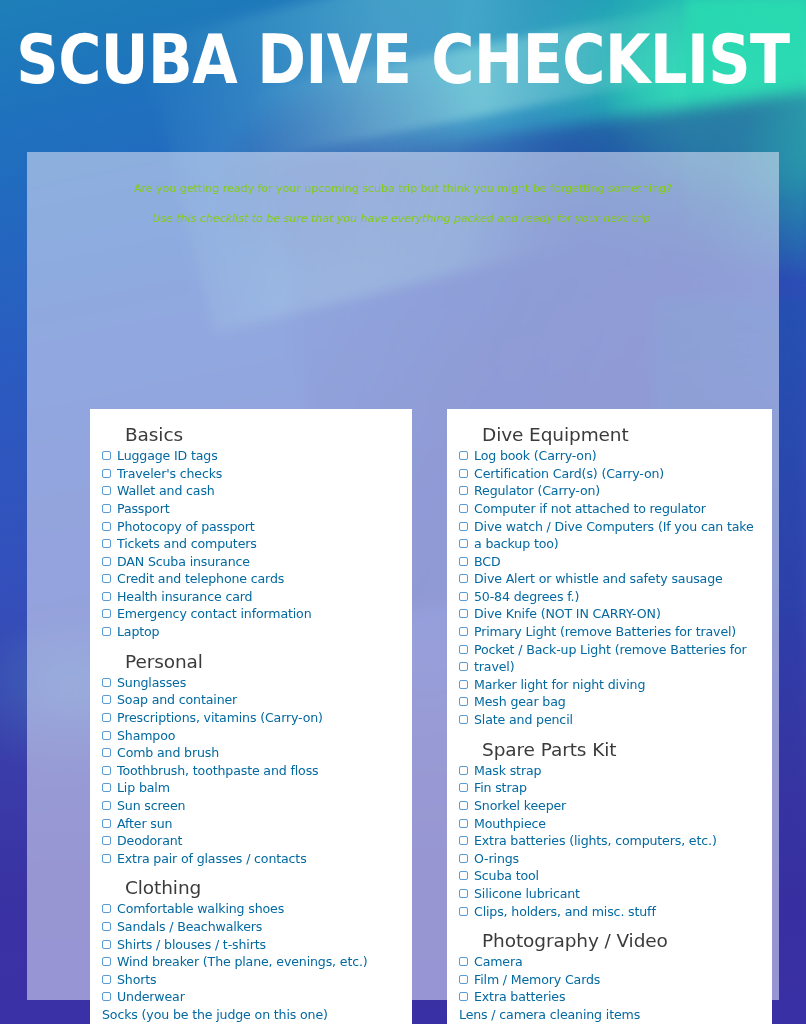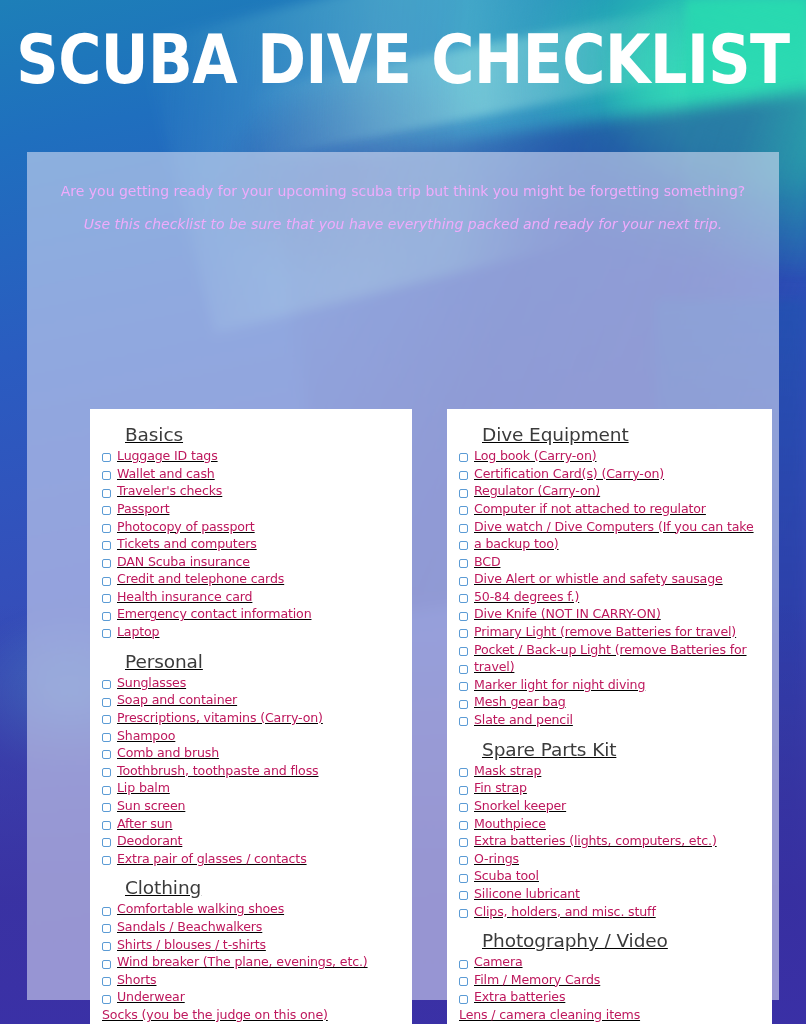--- a/index.html
+++ b/index.html
@@ -112,59 +112,59 @@
     position:absolute;
     left:27px; top:152px;
     width:752px; height:848px;
     background:rgba(225,228,248,0.56);
     backdrop-filter:blur(1px);
   }
 
   .intro {
     position:absolute; left:0; right:0; top:31px;
     text-align:center;
-    color:#f0abfc;
+    color:#84cc16;
     font-family:"DejaVu Sans","Liberation Sans", sans-serif;
-    font-size:14px;
+    font-size:11px;
     line-height:1.15;
   }
   .intro-line2 { margin-top:17px;font-style:italic; }
 
   
   .card {
     position:absolute;
     background:#ffffff;
     padding:14px 12px 10px 12px;
   }
   .card-left  { left:63px;  top:257px; width:322px; height:711px; }
   .card-right { left:420px; top:257px; width:325px; height:709px; }
 
-  .section { margin-bottom:2px;text-decoration:underline; }
+  .section { margin-bottom:2px; }
   .section + .section { margin-top:9px; }
 
   .section-title {
     font-family:"DejaVu Sans","Liberation Sans", sans-serif;
     font-size:18.5px;
     color:#3b3b3b;
     font-weight:normal;
     line-height:1.25;
     margin-left:23px;
     margin-bottom:1px;
     letter-spacing:-0.1px;
   }
 
   ul.items { list-style:none; }
 
   li.item {
     display:flex;
-    align-items:center;
+    align-items:flex-start;
     font-family:"DejaVu Sans","Liberation Sans", sans-serif;
     font-size:12.6px;
     line-height:17.6px;
-    color:#be185d;
+    color:#0369a1;
     letter-spacing:-0.15px;
   }
 
   .cbox {
     flex:0 0 auto;
     width:9px; height:9px;
     border:1.4px solid #5b9bd5;
     border-radius:2px;
     background:#ffffff;
     margin-top:4px;
@@ -201,25 +201,25 @@
     <div class="card card-left" id="card-left">
         <div class="section">
           <div class="section-title">Basics</div>
           <ul class="items">
             <li class="item">
               <span class="cbox"></span>
               <span class="item-label">Luggage ID tags</span>
             </li>
             <li class="item">
               <span class="cbox"></span>
+              <span class="item-label">Traveler's checks</span>
+            </li>
+            <li class="item">
+              <span class="cbox"></span>
               <span class="item-label">Wallet and cash</span>
-            </li>
-            <li class="item">
-              <span class="cbox"></span>
-              <span class="item-label">Traveler's checks</span>
             </li>
             <li class="item">
               <span class="cbox"></span>
               <span class="item-label">Passport</span>
             </li>
             <li class="item">
               <span class="cbox"></span>
               <span class="item-label">Photocopy of passport</span>
             </li>
             <li class="item">

